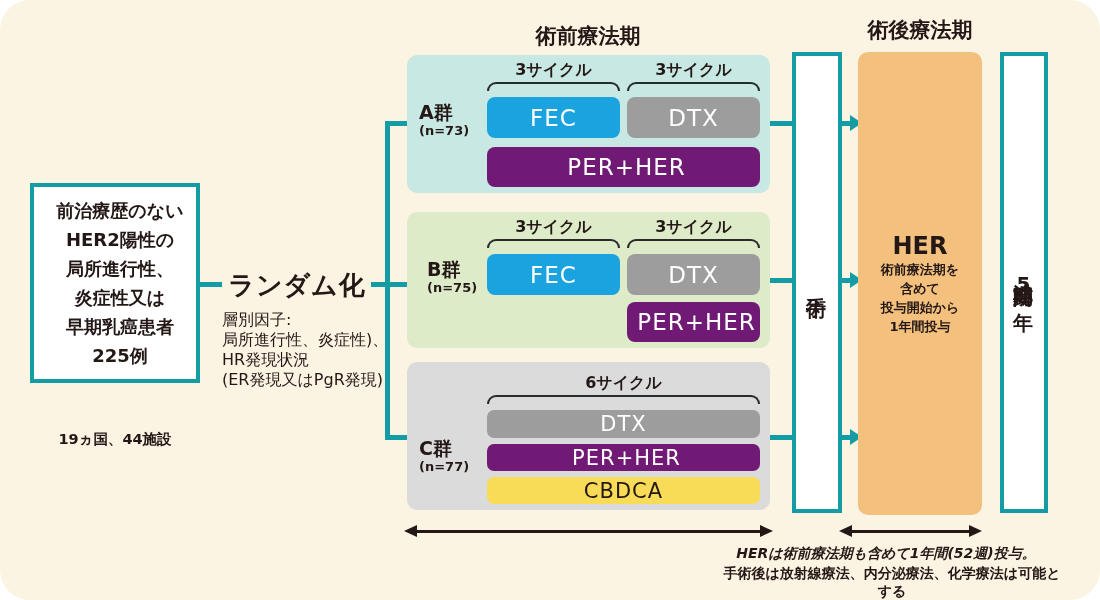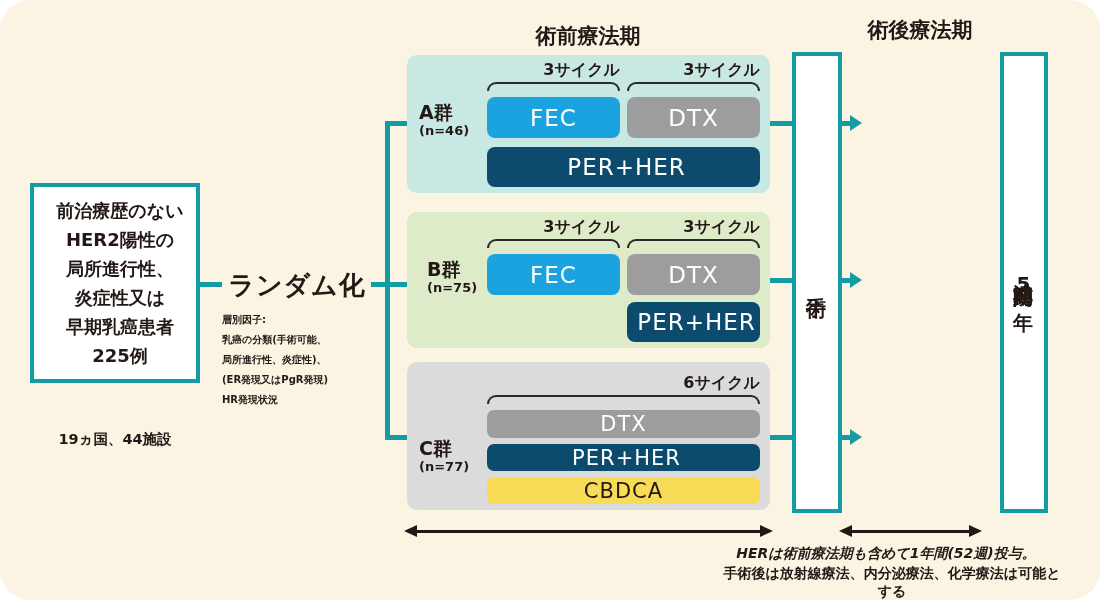--- a/index.html
+++ b/index.html
@@ -8,34 +8,34 @@
   .abs{position:absolute;box-sizing:border-box;}
   .tl{background:#149CA4;}
   .blkline{background:#231815;}
   .ctr{display:flex;align-items:center;justify-content:center;text-align:center;}
   
   .elig-box{left:30px;top:183px;width:170px;height:200px;background:#fff;border:4px solid #149CA4;
             flex-direction:column;font-size:18px;font-weight:bold;line-height:29px;padding-left:10px;}
   .sites{left:20px;top:393px;width:190px;font-size:14.5px;font-weight:600;text-align:center;margin-top:37px;}
   
   .rand-label{left:224px;top:268px;width:146px;font-size:26px;font-weight:bold;letter-spacing:1px;text-align:center;}
-  .strat{left:222px;top:310px;width:180px;font-size:10px;line-height:20px;font-weight:700;}
+  .strat{left:222px;top:310px;width:180px;font-size:16px;line-height:20px;font-weight:400;}
   
   .hdr{font-size:21px;font-weight:bold;text-align:center;}
   
   .grp{width:363px;left:407px;border-radius:10px;}
   .grp-name{font-size:19px;font-weight:bold;line-height:22px;}
   .grp-n{font-size:13px;font-weight:600;}
-  .cyc{font-size:16px;font-weight:bold;text-align:right;}
+  .cyc{font-size:16px;font-weight:bold;text-align:center;}
   .bracket{height:9px;border:2px solid #2a2a2a;border-bottom:none;border-radius:9px 9px 0 0;}
   .drug{border-radius:8px;color:#fff;font-weight:normal;font-size:23px;letter-spacing:1px;}
   .drug.small{font-size:21px;border-radius:7px;}
   .blue{background:#1BA3DF;}
   .gray{background:#9D9D9E;}
-  .teal{background:#0c4a6e;padding-left:6px;}
+  .teal{background:#701a75;padding-left:6px;}
   .yellow{background:#F8DB56;color:#231815;}
   
   .vbox{top:52px;height:461px;background:#fff;border:4px solid #149CA4;}
   .vtext{writing-mode:vertical-rl;text-orientation:upright;font-size:20px;font-weight:bold;letter-spacing:3px;}
   .orange-box{left:858px;top:52px;width:124px;height:463px;background:#F4C07D;border-radius:10px;
               flex-direction:column;}
   .adj-title{font-size:24px;font-weight:bold;}
   .adj-line{font-size:13px;font-weight:bold;line-height:19px;}
   
   .tri-r{width:0;height:0;border-top:8px solid transparent;border-bottom:8px solid transparent;border-left:12px solid #149CA4;}
@@ -57,40 +57,39 @@
     <div>局所進行性、</div>
     <div>炎症性又は</div>
     <div>早期乳癌患者</div>
     <div>225例</div>
   </div>
   <div class="abs sites">19ヵ国、44施設</div>
 
   <div class="abs rand-label">ランダム化</div>
   <div class="abs strat">
     <div>層別因子:</div>
-    <div>乳癌の分類(手術可能、</div>
     <div>局所進行性、炎症性)、</div>
+    <div>HR発現状況</div>
     <div>(ER発現又はPgR発現)</div>
-    <div>HR発現状況</div>
   </div>
 
   <div class="abs tl" style="left:200px;top:282px;width:22px;height:5px;"></div>
   <div class="abs tl" style="left:371px;top:282px;width:36px;height:5px;"></div>
   <div class="abs tl" style="left:385px;top:121px;width:5px;height:319px;"></div>
   <div class="abs tl" style="left:385px;top:121px;width:22px;height:5px;"></div>
   <div class="abs tl" style="left:385px;top:435px;width:22px;height:5px;"></div>
 
   <div class="abs grp" style="top:55px;height:138px;background:#C8E8E3;">
     <div class="abs cyc" style="left:80px;top:5px;width:133px;">3サイクル</div>
     <div class="abs cyc" style="left:220px;top:5px;width:133px;">3サイクル</div>
     <div class="abs bracket" style="left:80px;top:27px;width:133px;"></div>
     <div class="abs bracket" style="left:220px;top:27px;width:133px;"></div>
     <div class="abs" style="left:12px;top:46px;">
       <div class="grp-name">A群</div>
-      <div class="grp-n">(n=46)</div>
+      <div class="grp-n">(n=73)</div>
     </div>
     <div class="abs ctr drug blue" style="left:80px;top:42px;width:133px;height:41px;">FEC</div>
     <div class="abs ctr drug gray" style="left:220px;top:42px;width:133px;height:41px;">DTX</div>
     <div class="abs ctr drug teal" style="left:80px;top:92px;width:273px;height:40px;">PER+HER</div>
   </div>
 
   <div class="abs grp" style="top:212px;height:136px;background:#DDEBC9;">
     <div class="abs cyc" style="left:80px;top:5px;width:133px;">3サイクル</div>
     <div class="abs cyc" style="left:220px;top:5px;width:133px;">3サイクル</div>
     <div class="abs bracket" style="left:80px;top:27px;width:133px;"></div>
@@ -124,20 +123,27 @@
     <div class="vtext">手術</div>
   </div>
 
   <div class="abs tl" style="left:842px;top:121px;width:9px;height:5px;"></div>
   <div class="abs tri-r" style="left:850px;top:115px;"></div>
   <div class="abs tl" style="left:842px;top:278px;width:9px;height:5px;"></div>
   <div class="abs tri-r" style="left:850px;top:272px;"></div>
   <div class="abs tl" style="left:842px;top:435px;width:9px;height:5px;"></div>
   <div class="abs tri-r" style="left:850px;top:429px;"></div>
 
+  <div class="abs ctr orange-box">
+    <div class="adj-title">HER</div>
+    <div class="adj-line">術前療法期を</div>
+    <div class="adj-line">含めて</div>
+    <div class="adj-line">投与開始から</div>
+    <div class="adj-line">1年間投与</div>
+  </div>
 
   <div class="abs ctr vbox" style="left:1000px;width:48px;">
     <div class="vtext" style="letter-spacing:1px;">追跡期間5年</div>
   </div>
 
   <div class="abs blkline" style="left:416px;top:530px;width:346px;height:3px;"></div>
   <div class="abs btri-l" style="left:404px;top:525px;"></div>
   <div class="abs btri-r" style="left:760px;top:525px;"></div>
 
   <div class="abs blkline" style="left:851px;top:530px;width:120px;height:3px;"></div>

